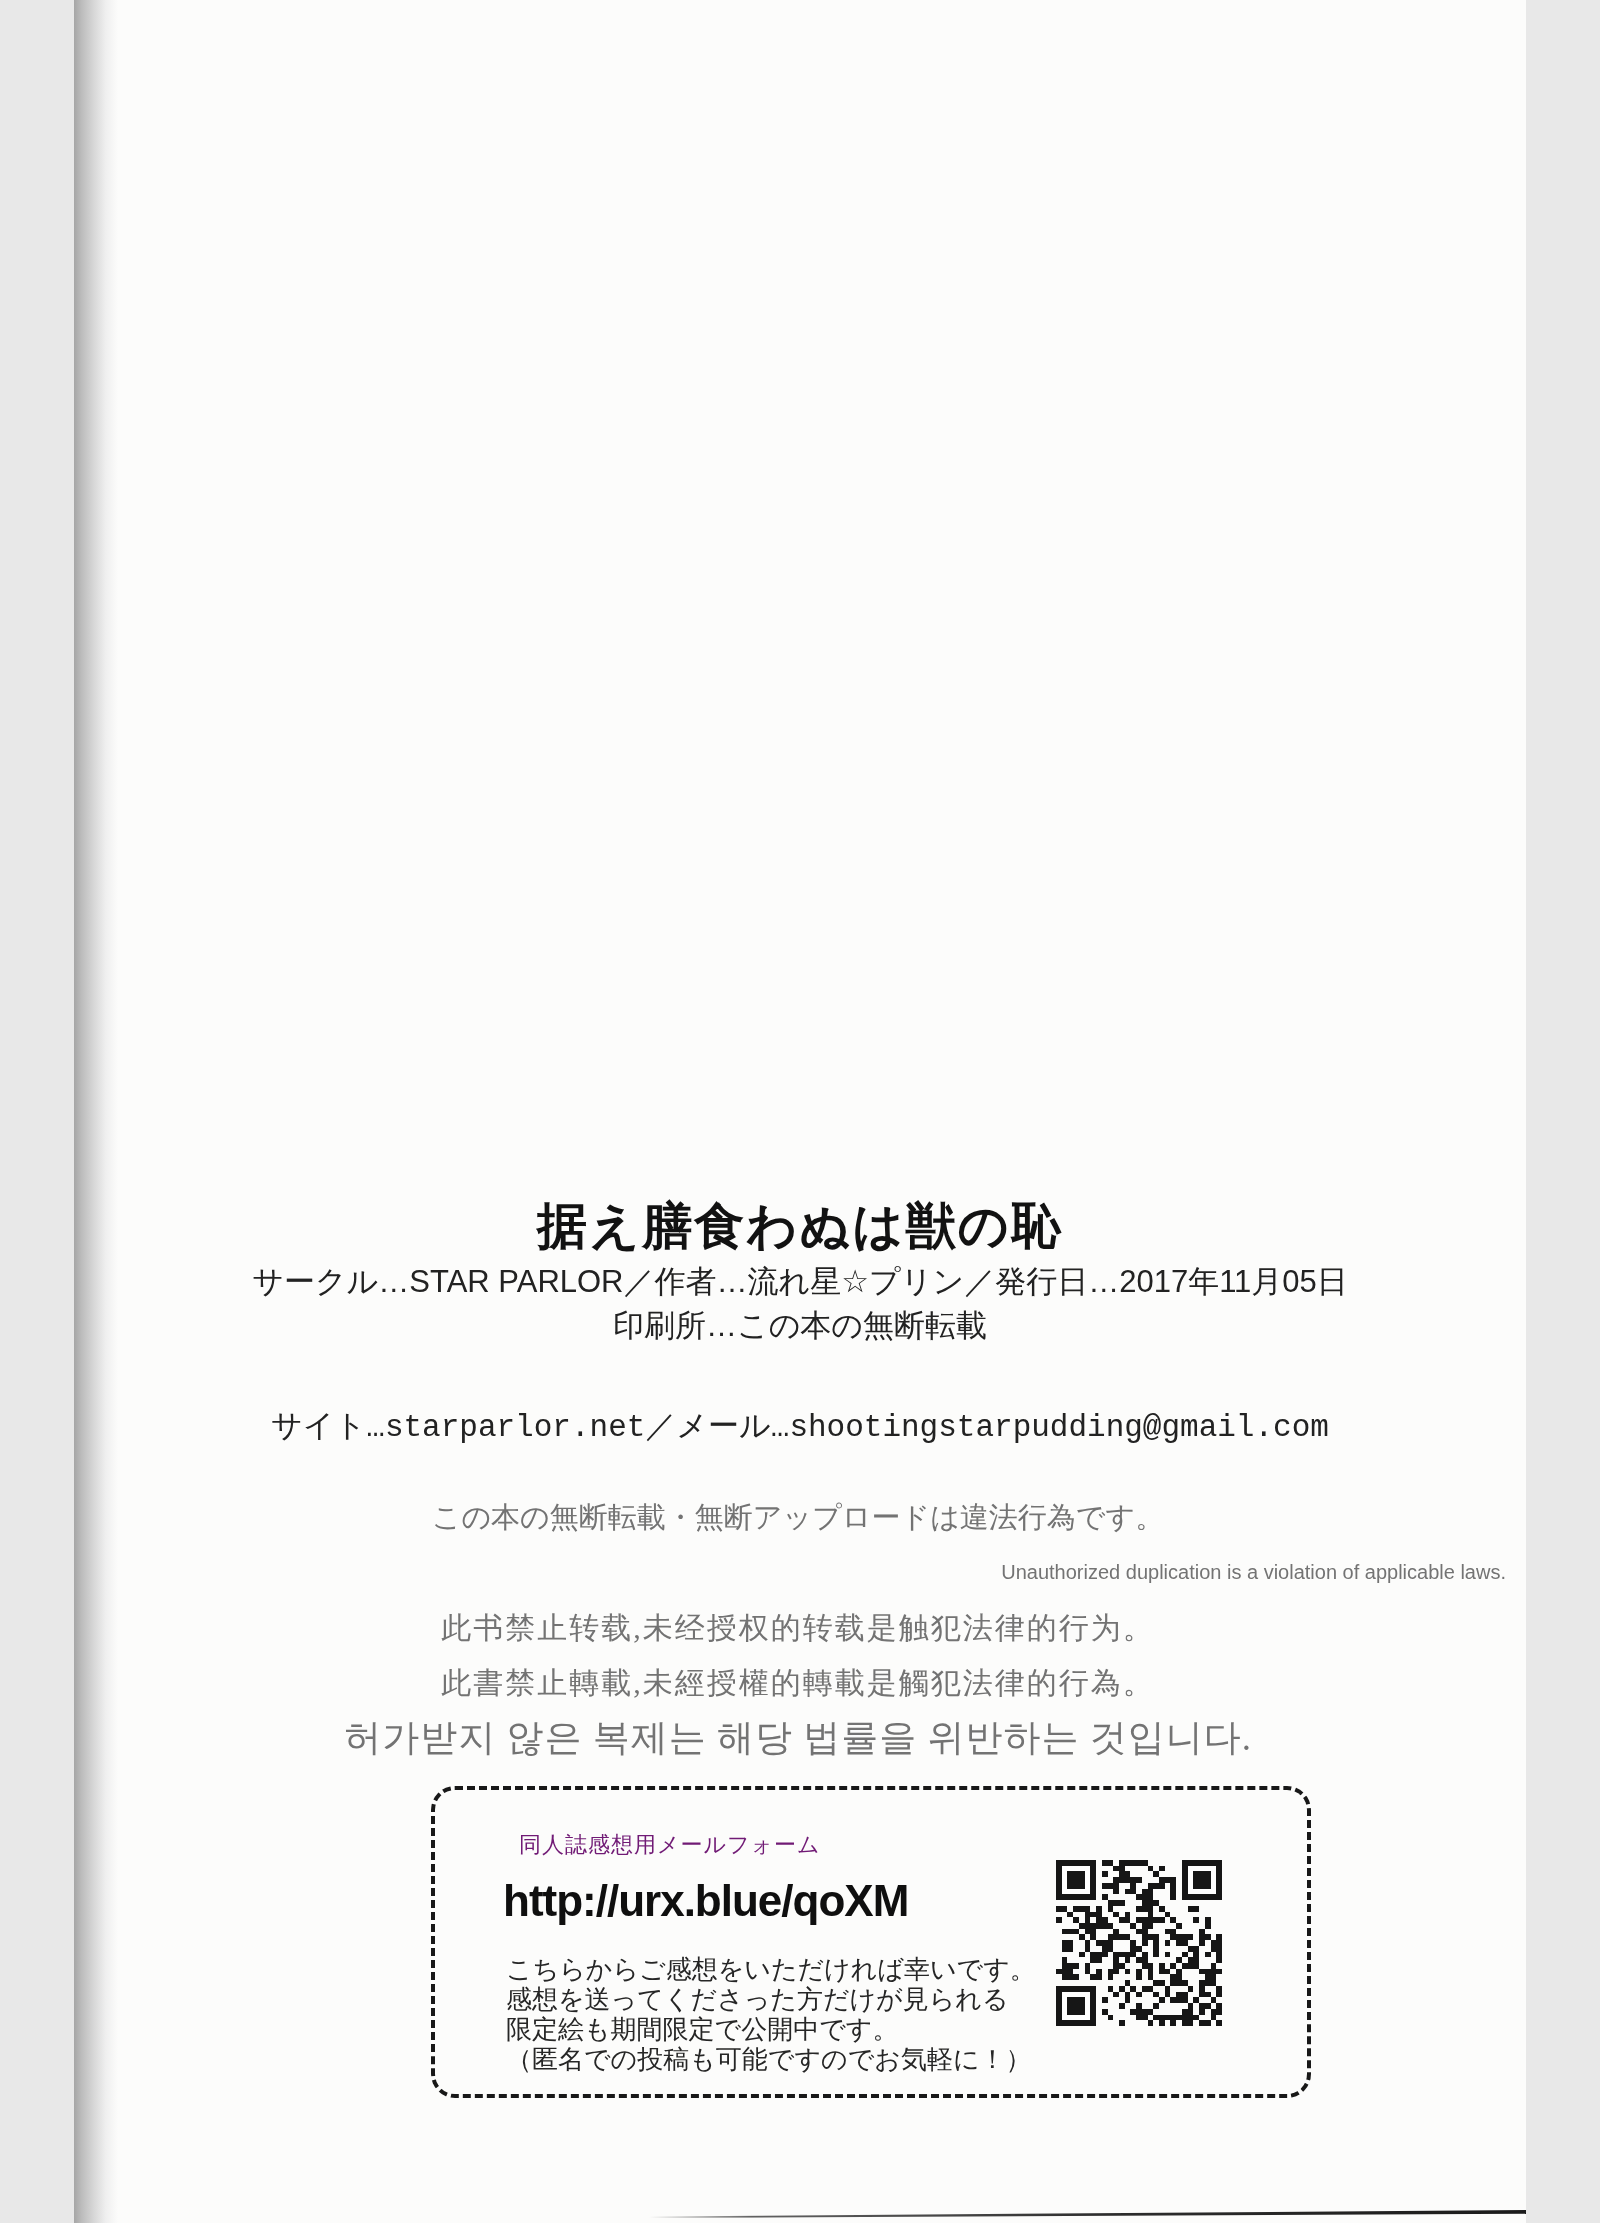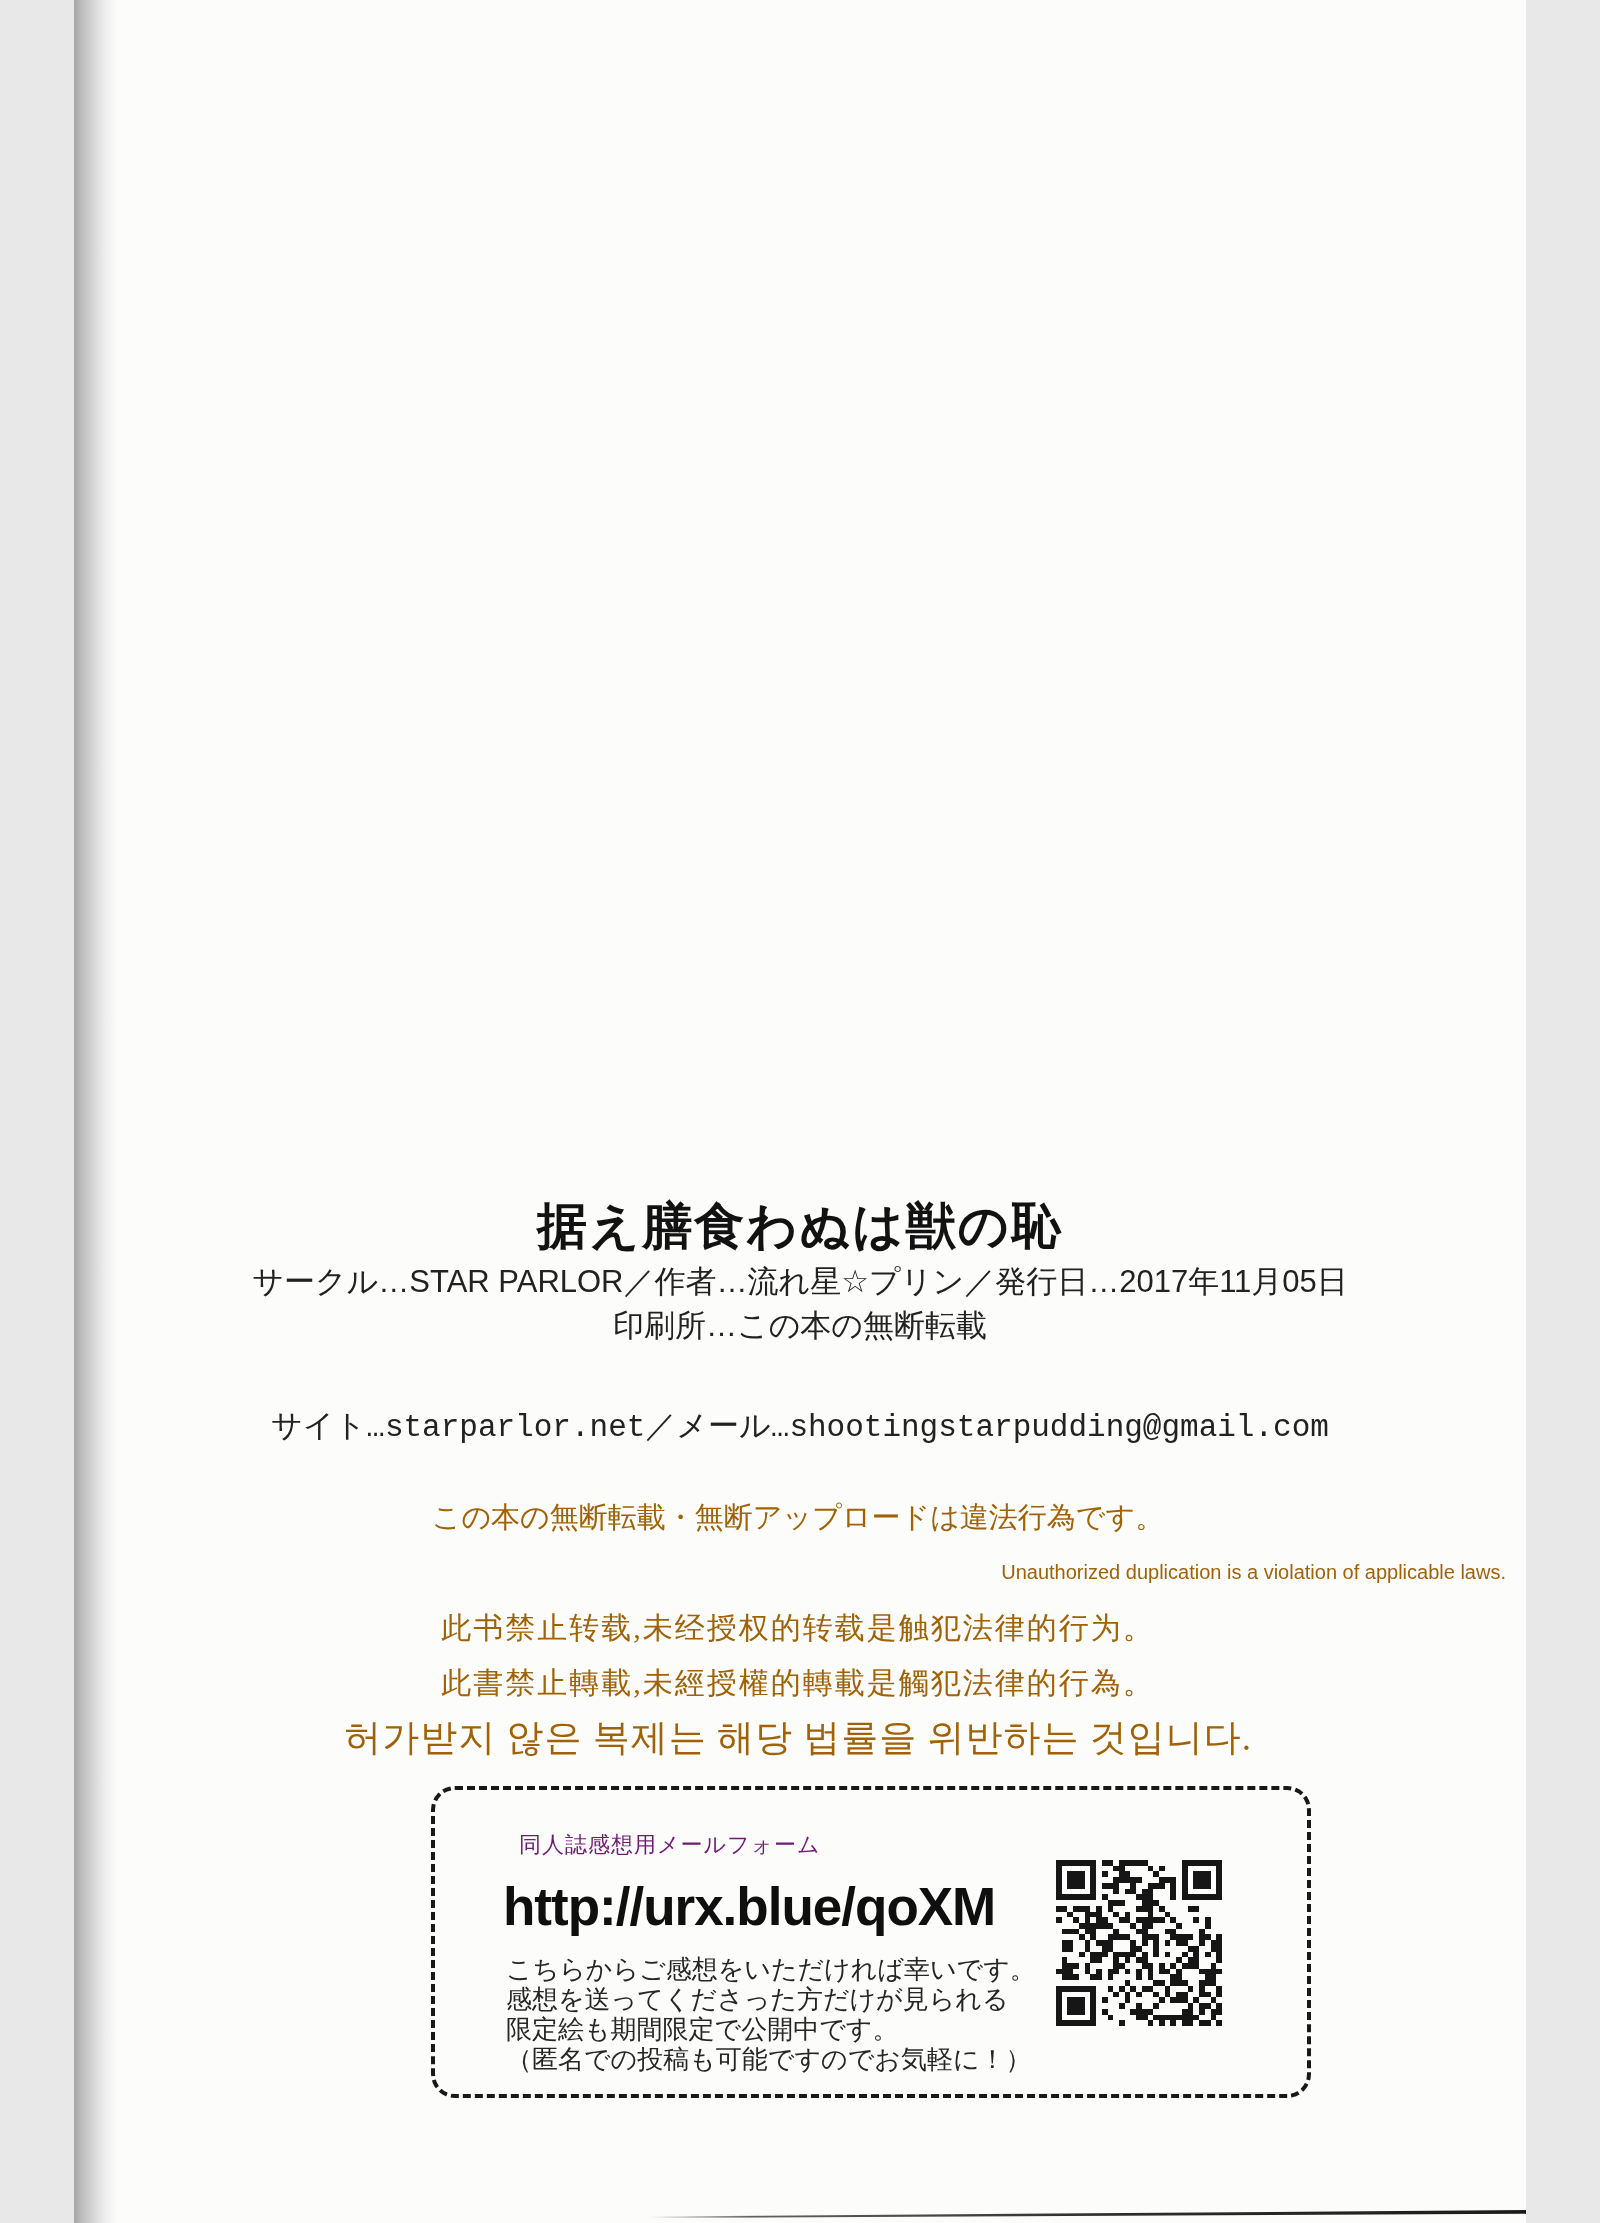--- a/index.html
+++ b/index.html
@@ -23,39 +23,39 @@
     top:1196px;
     font-size:50px;font-weight:900;letter-spacing:2px;color:#121212;
     line-height:60px;
   }
   .cred{font-size:31px;line-height:40px;color:#222;}
   .cred.l1{top:1262px;}
   .cred.l2{top:1306px;}
   .cred.l3{top:1408px;font-family:Liberation Mono, monospace;}
 
   .legal{
-    position:absolute;left:0;right:20px;top:1490px;text-align:center;color:#a16207;margin-left:16px;
+    position:absolute;left:0;right:20px;top:1490px;text-align:center;color:#737373;margin-left:16px;
   }
   .legal .ln{line-height:55px;}
   .legal .ln.jp{font-size:29px;}
   .legal .ln.en{font-size:20px;text-align:right;}
   .legal .ln.zh{font-size:30px;font-family:"Liberation Serif","DejaVu Serif",serif;letter-spacing:2px;}
   .legal .ln.ko{font-size:37px;font-family:"Liberation Serif","DejaVu Serif",serif;letter-spacing:1px;}
 
   .feedback-box{
     position:absolute;left:357px;top:1786px;width:880px;height:312px;
     border:4px dashed #181818;border-radius:24px;box-sizing:border-box;
   }
   .fb-heading{
     position:absolute;left:84px;top:40px;
     font-size:22px;color:#701a75;letter-spacing:1px;
   }
   .fb-url{
     position:absolute;left:68px;top:86px;
-    font-size:53px;font-weight:bold;color:#0f0f0f;letter-spacing:-1px;
+    font-size:44px;font-weight:bold;color:#0f0f0f;letter-spacing:-1px;
   }
   .fb-notes{
     position:absolute;left:71px;top:164px;
     font-size:26px;line-height:30px;color:#262626;
   }
   .qr{
     position:absolute;left:621px;top:70px;width:166px;height:166px;
   }
   .bottom-line{position:absolute;left:575px;top:2203px;}
 </style>

